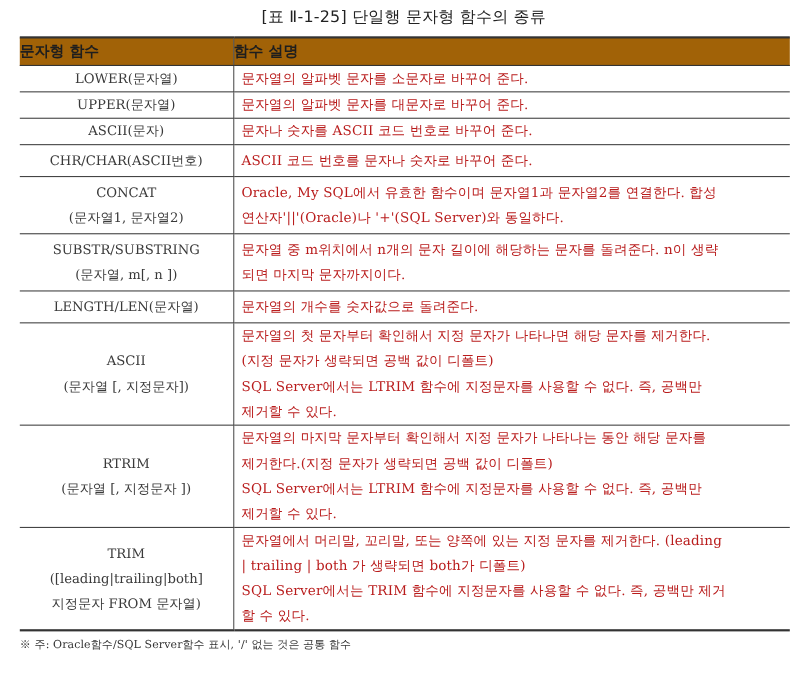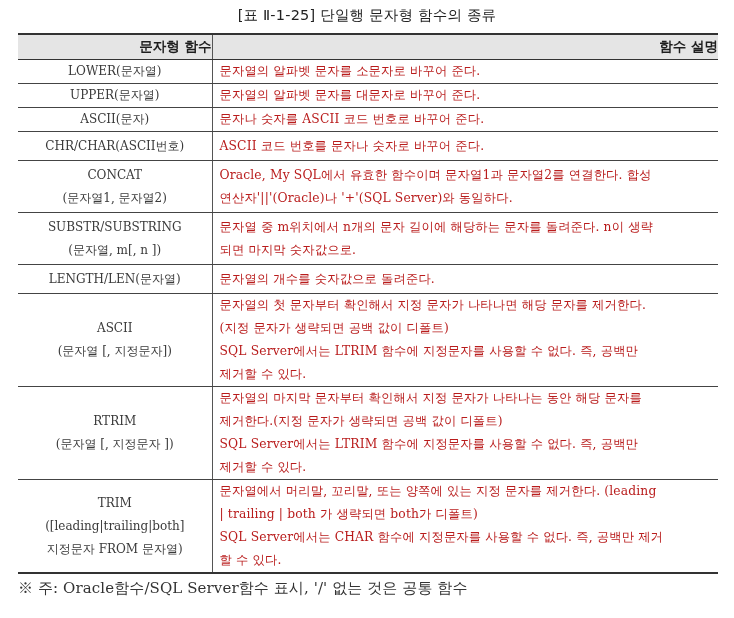--- a/index.html
+++ b/index.html
@@ -31,30 +31,30 @@
       position: absolute;
       top: 33px;
       left: 18px;
       width: 700px;
       border-collapse: collapse;
       table-layout: fixed;
     }
     table.func-table col.c1 { width: 194px; }
     table.func-table col.c2 { width: 506px; }
     table.func-table th {
-      background: #e5e5e5;
+      background: #a16207;
       font-family: "DejaVu Sans", "Liberation Sans", sans-serif;
       font-weight: bold;
       font-size: 13.5px;
       color: #1e1e1e;
       height: 24px;
       padding: 0;
       border-top: 2px solid #333;
       border-bottom: 1.5px solid #333;
-      text-align: right;
+      text-align: left;
     }
     table.func-table th.h1 { border-right: 1px solid #555; }
     table.func-table td {
       font-size: 12.3px;
       line-height: 23px;
       padding: 0 6px;
       border-bottom: 1.5px solid #444;
       vertical-align: middle;
       color: #b91c1c;
     }
@@ -69,21 +69,21 @@
       text-align: left;
       padding-left: 7px;
       letter-spacing: 0.15px;
     }
     table.func-table tr.last td { border-bottom: 2px solid #333; }
     .fn-line, .desc-line { display: block; white-space: nowrap; }
     .footnote {
       position: absolute;
       top: 579px;
       left: 18px;
-      font-size: 15px;
+      font-size: 10px;
       color: #333;
       letter-spacing: 0.1px;
     }
   </style>
 </head>
 <body>
 
 <div class="caption">[표 Ⅱ-1-25] 단일행 문자형 함수의 종류</div>
 
 <table class="func-table">
@@ -140,21 +140,21 @@
           <span class="desc-line">연산자'||'(Oracle)나 '+'(SQL Server)와 동일하다.</span>
         </td>
       </tr>
       <tr style="height: 52px;">
         <td class="fn">
           <span class="fn-line">SUBSTR/SUBSTRING</span>
           <span class="fn-line">(문자열, m[, n ])</span>
         </td>
         <td class="desc">
           <span class="desc-line">문자열 중 m위치에서 n개의 문자 길이에 해당하는 문자를 돌려준다. n이 생략</span>
-          <span class="desc-line">되면 마지막 숫자값으로.</span>
+          <span class="desc-line">되면 마지막 문자까지이다.</span>
         </td>
       </tr>
       <tr style="height: 29px;">
         <td class="fn">
           <span class="fn-line">LENGTH/LEN(문자열)</span>
         </td>
         <td class="desc">
           <span class="desc-line">문자열의 개수를 숫자값으로 돌려준다.</span>
         </td>
       </tr>
@@ -184,20 +184,20 @@
       </tr>
       <tr class="last" style="height: 93px;">
         <td class="fn">
           <span class="fn-line">TRIM</span>
           <span class="fn-line">([leading|trailing|both]</span>
           <span class="fn-line">지정문자 FROM 문자열)</span>
         </td>
         <td class="desc">
           <span class="desc-line">문자열에서 머리말, 꼬리말, 또는 양쪽에 있는 지정 문자를 제거한다. (leading</span>
           <span class="desc-line">| trailing | both 가 생략되면 both가 디폴트)</span>
-          <span class="desc-line">SQL Server에서는 CHAR 함수에 지정문자를 사용할 수 없다. 즉, 공백만 제거</span>
+          <span class="desc-line">SQL Server에서는 TRIM 함수에 지정문자를 사용할 수 없다. 즉, 공백만 제거</span>
           <span class="desc-line">할 수 있다.</span>
         </td>
       </tr>
     </tbody>
 </table>
 
 <div class="footnote">※ 주: Oracle함수/SQL Server함수 표시, '/' 없는 것은 공통 함수</div>
 
 </body></html>

